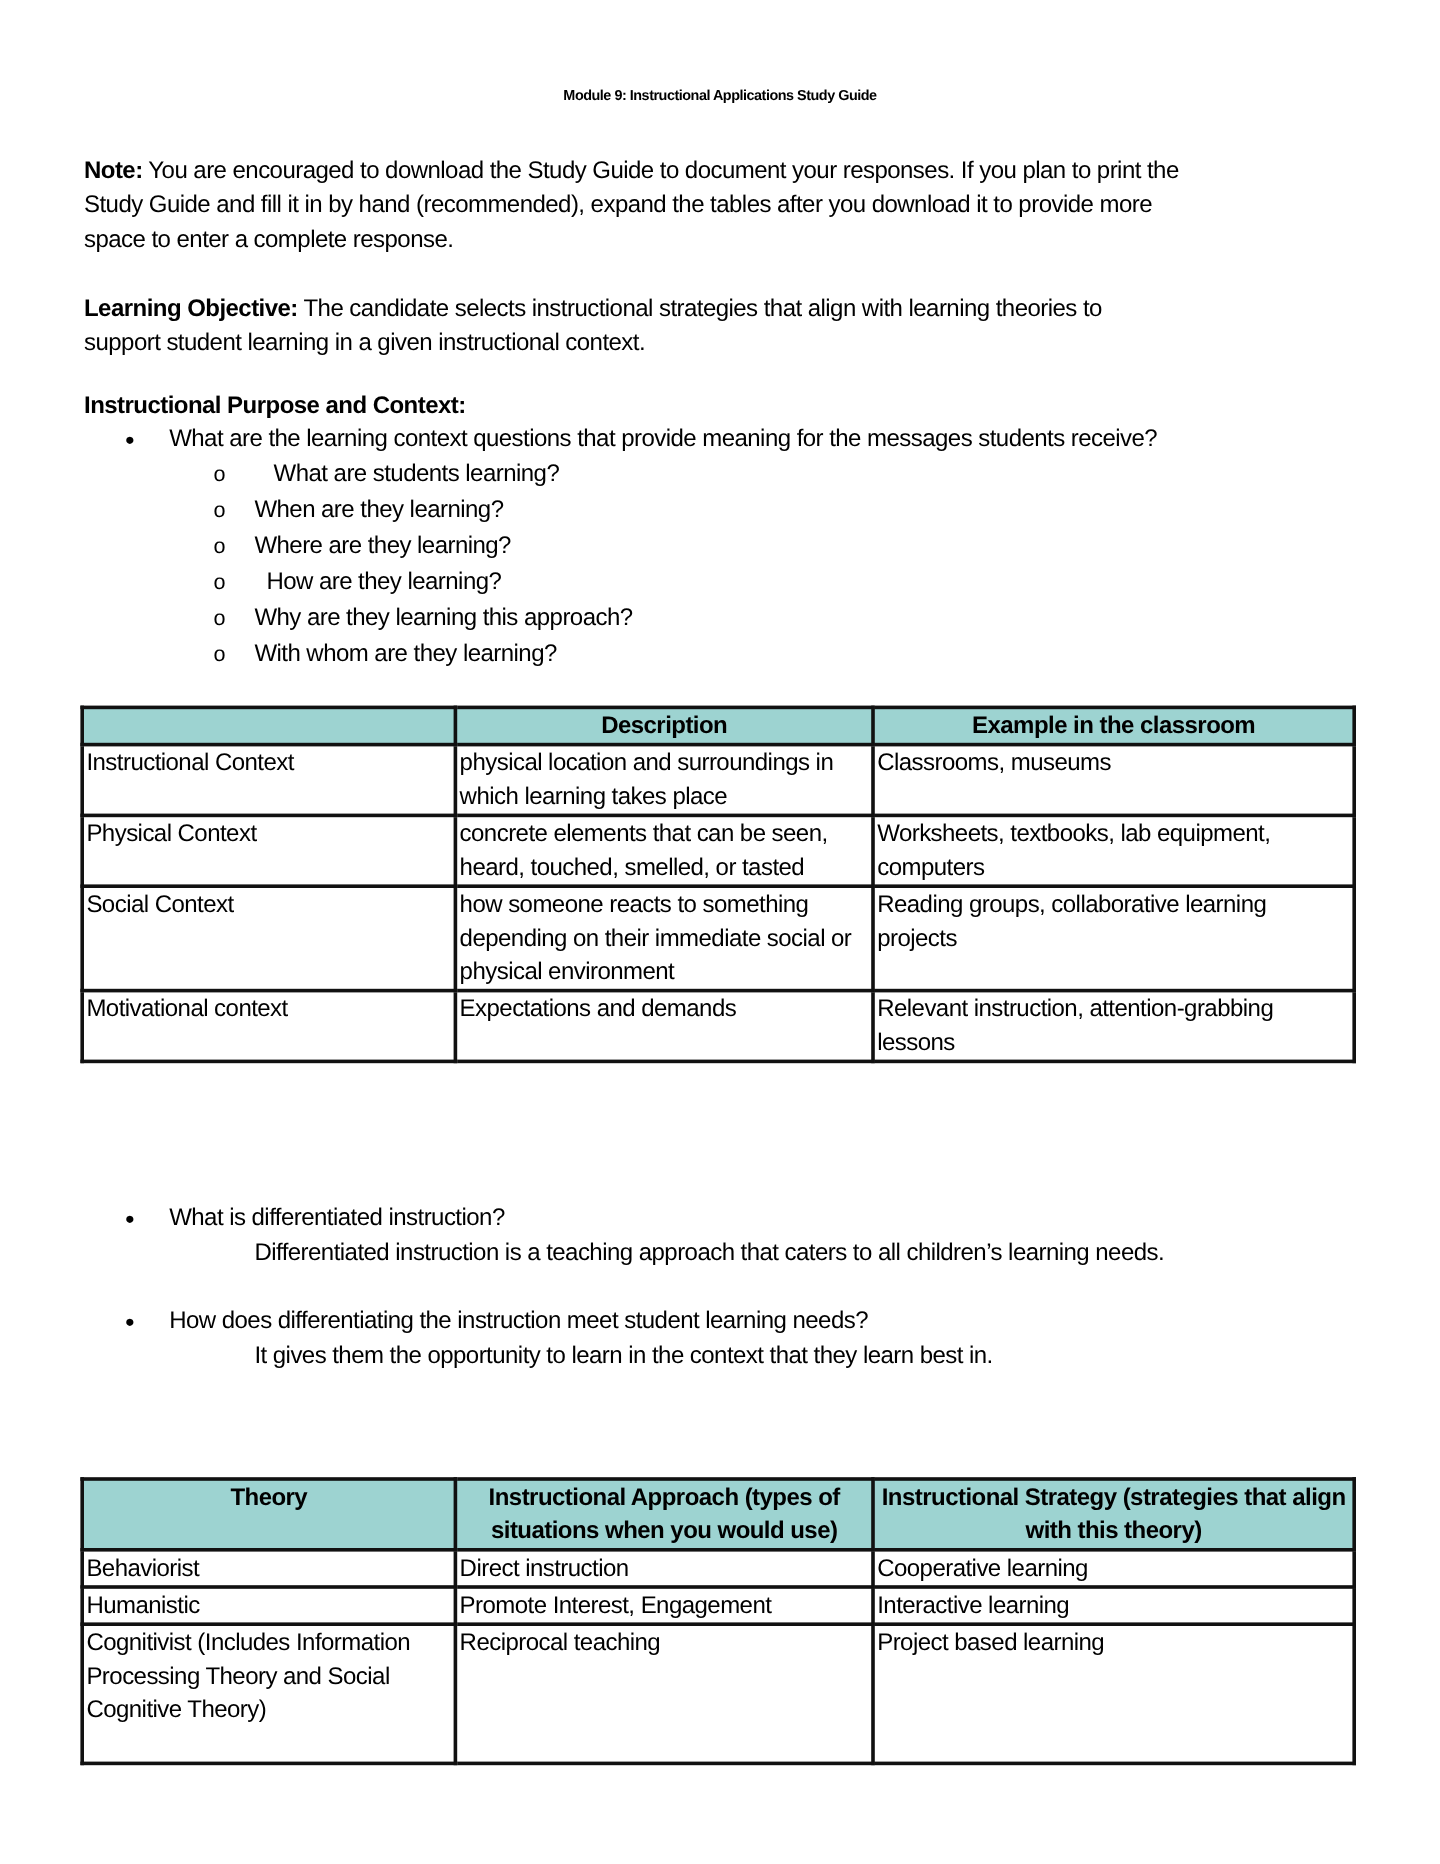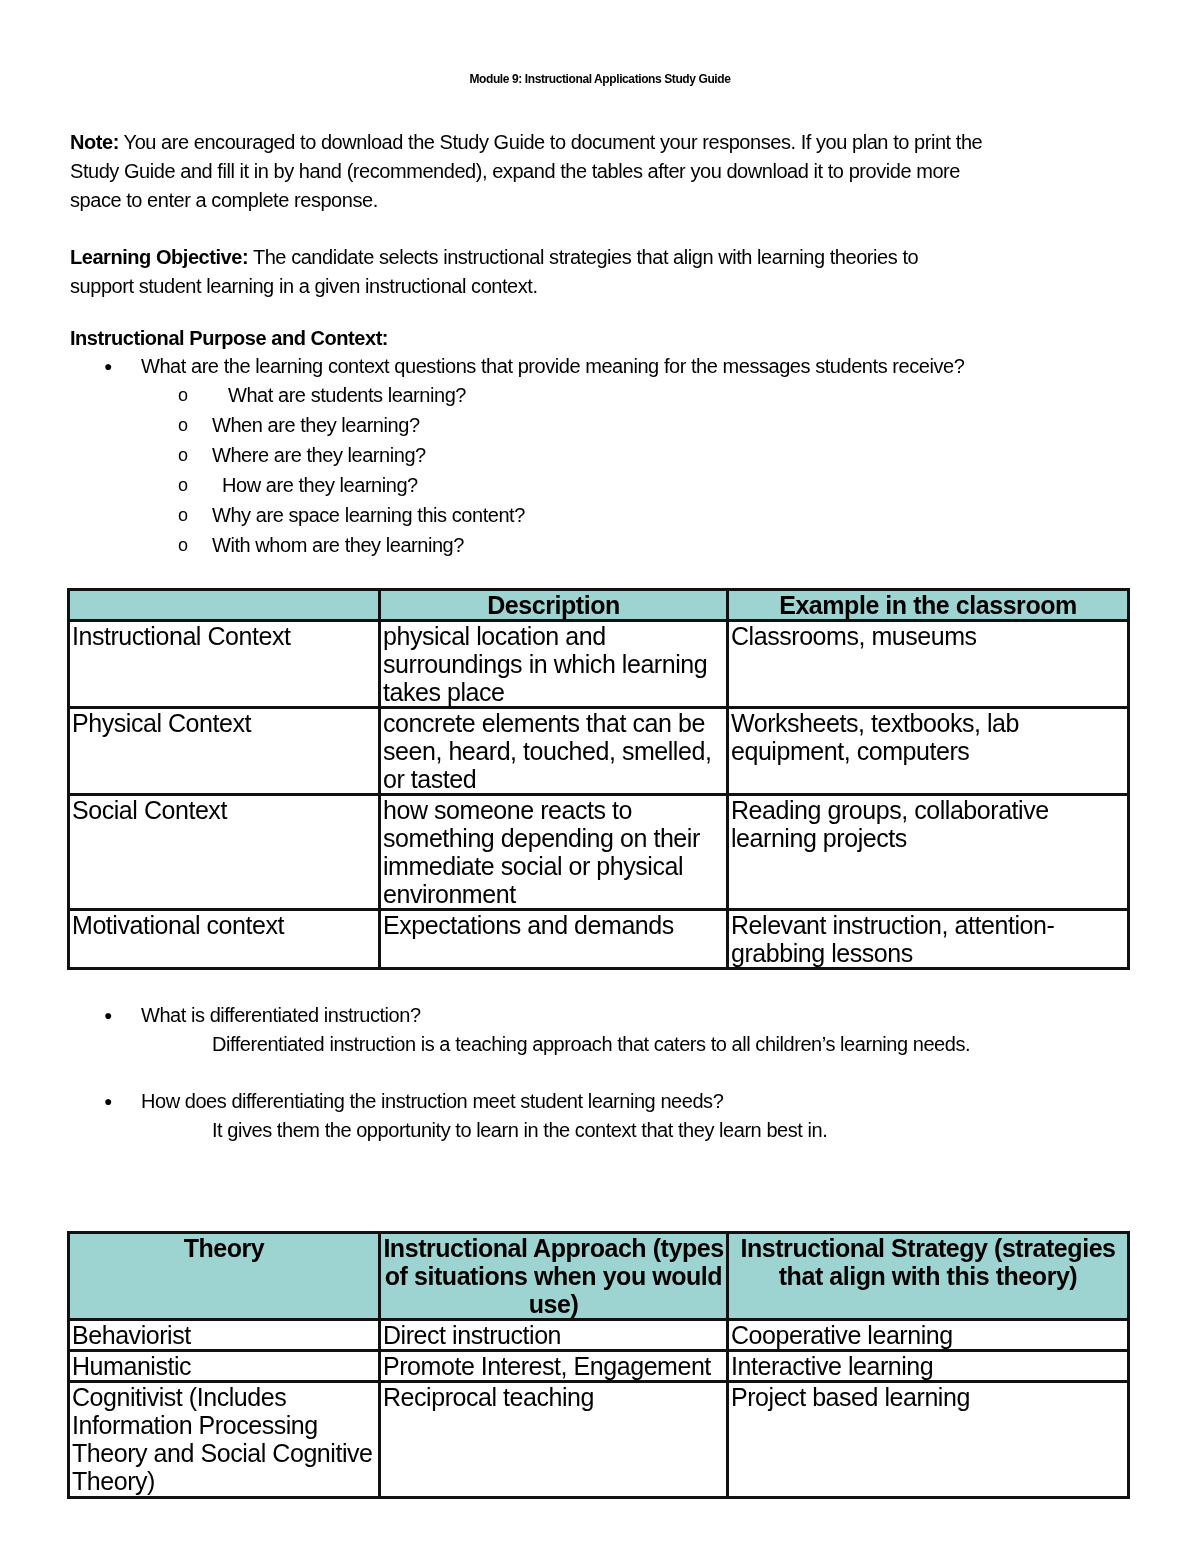--- a/index.html
+++ b/index.html
@@ -9,21 +9,21 @@
       color: #000;
     }
     .page { position: absolute; left: 70px; top: 0; width: 1060px; }
     .title { position: absolute; top: 72px; left: 0; width: 1060px; text-align: center; font-weight: bold; font-size: 12px; letter-spacing: -0.4px; }
     .para { position: absolute; left: 0; width: 1060px; font-size: 20px; letter-spacing: -0.45px; line-height: 29px; }
     b { font-weight: bold; }
     .bullet { position: absolute; left: 34px; font-size: 14px; }
     .sub-o { position: absolute; left: 108px; font-size: 18px; }
     table {
       position: absolute; left: -3px; border-collapse: collapse; table-layout: fixed;
-      font-size: 25px; letter-spacing: -0.45px;
+      font-size: 20px; letter-spacing: -0.45px;
     }
     td, th {
       border: 3px solid #111; padding: 0 2px; vertical-align: top; line-height: 28px;
       text-align: left; font-weight: normal;
     }
     th { background: #9dd3d1; font-weight: bold; text-align: center; }
   </style>
 </head>
 <body>
 
@@ -60,21 +60,21 @@
   <div class="para" style="top:441px;">
       <span class="sub-o">o</span>
       <span style="position:absolute;left:142px;">Where are they learning?</span>
     </div>
   <div class="para" style="top:471px;">
       <span class="sub-o">o</span>
       <span style="position:absolute;left:152px;">How are they learning?</span>
     </div>
   <div class="para" style="top:501px;">
       <span class="sub-o">o</span>
-      <span style="position:absolute;left:142px;">Why are space learning this content?</span>
+      <span style="position:absolute;left:142px;">Why are they learning this approach?</span>
     </div>
   <div class="para" style="top:531px;">
       <span class="sub-o">o</span>
       <span style="position:absolute;left:142px;">With whom are they learning?</span>
     </div>
 
   <table style="top:588px; width:1060px;">
     <colgroup>
         <col style="width:311px">
         <col style="width:348px">

